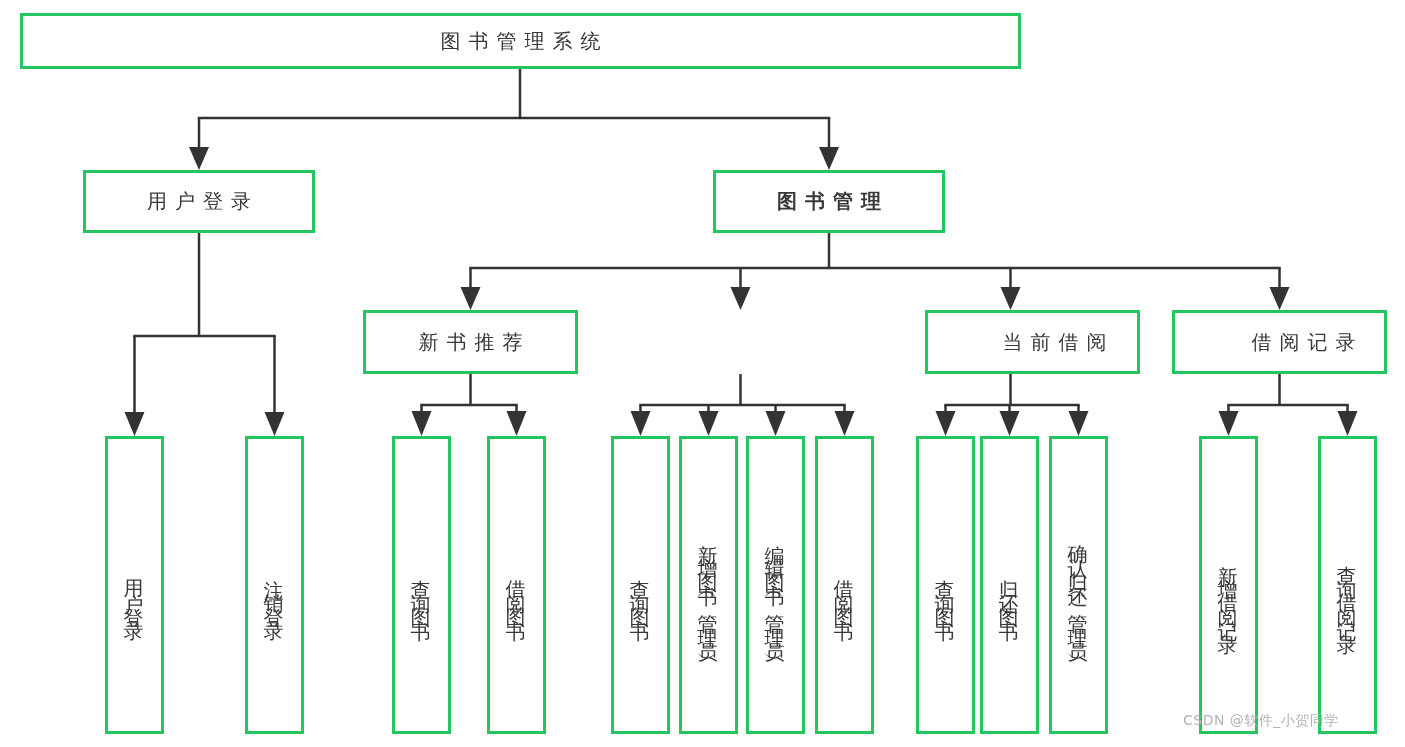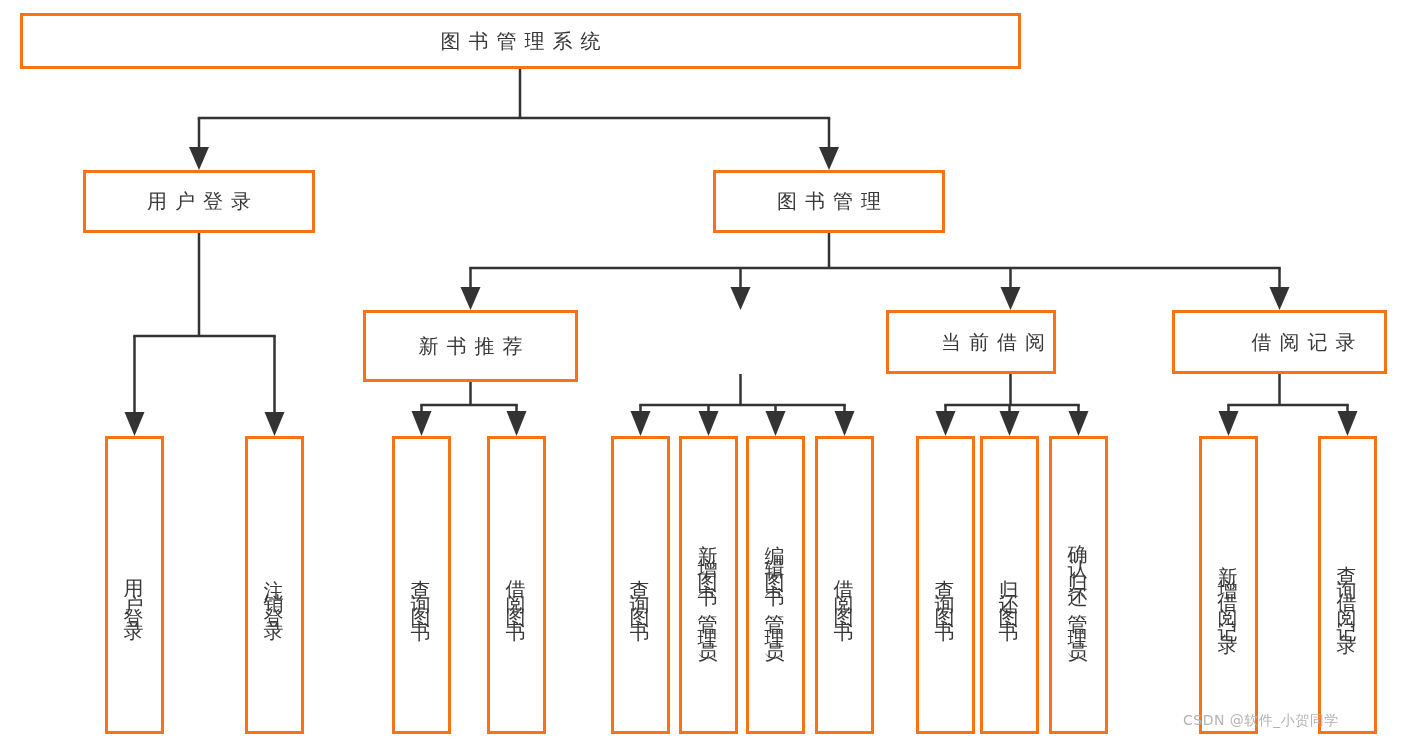--- a/index.html
+++ b/index.html
@@ -12,21 +12,21 @@
     overflow: hidden;
   }
   #connectors {
     position: absolute;
     left: 0; top: 0;
     width: 1405px; height: 747px;
   }
   .box {
     position: absolute;
     background: #ffffff;
-    border: 3px solid #f97316;
+    border: 3px solid #22c55e;
     box-sizing: border-box;
     display: flex;
     align-items: center;
     justify-content: center;
     color: #383838;
     font-size: 20px;
     letter-spacing: 8px;
     white-space: nowrap;
     z-index: 2;
   }
@@ -134,28 +134,28 @@
     </g>
   </svg>
 
   <div class="box hbox" style="left:20px; top:13px; width:1001px; height:56px;">
     <span>图书管理系统</span>
   </div>
 
   <div class="box hbox" style="left:83px; top:170px; width:232px; height:63px;">
     <span>用户登录</span>
   </div>
-  <div class="box hbox" style="left:713px; top:170px; width:232px; height:63px;">
+  <div class="box hbox" style="left:713px; top:170px; width:232px; height:63px;font-weight:bold;">
     <span>图书管理</span>
   </div>
 
-  <div class="box hbox" style="left:363px; top:310px; width:215px; height:72px;">
+  <div class="box hbox" style="left:363px; top:310px; width:215px; height:64px;">
     <span>新书推荐</span>
   </div>
-  <div class="box hbox" style="left:886px; top:310px; width:170px; height:64px;padding-left:44px;">
+  <div class="box hbox" style="left:925px; top:310px; width:215px; height:64px;padding-left:44px;">
     <span>当前借阅</span>
   </div>
   <div class="box hbox" style="left:1172px; top:310px; width:215px; height:64px;padding-left:48px;">
     <span>借阅记录</span>
   </div>
 
   <div class="box vbox" style="left:105px; top:436px; width:59px; height:298px;">
     <span>用户登录</span>
   </div>
   <div class="box vbox" style="left:245px; top:436px; width:59px; height:298px;">

